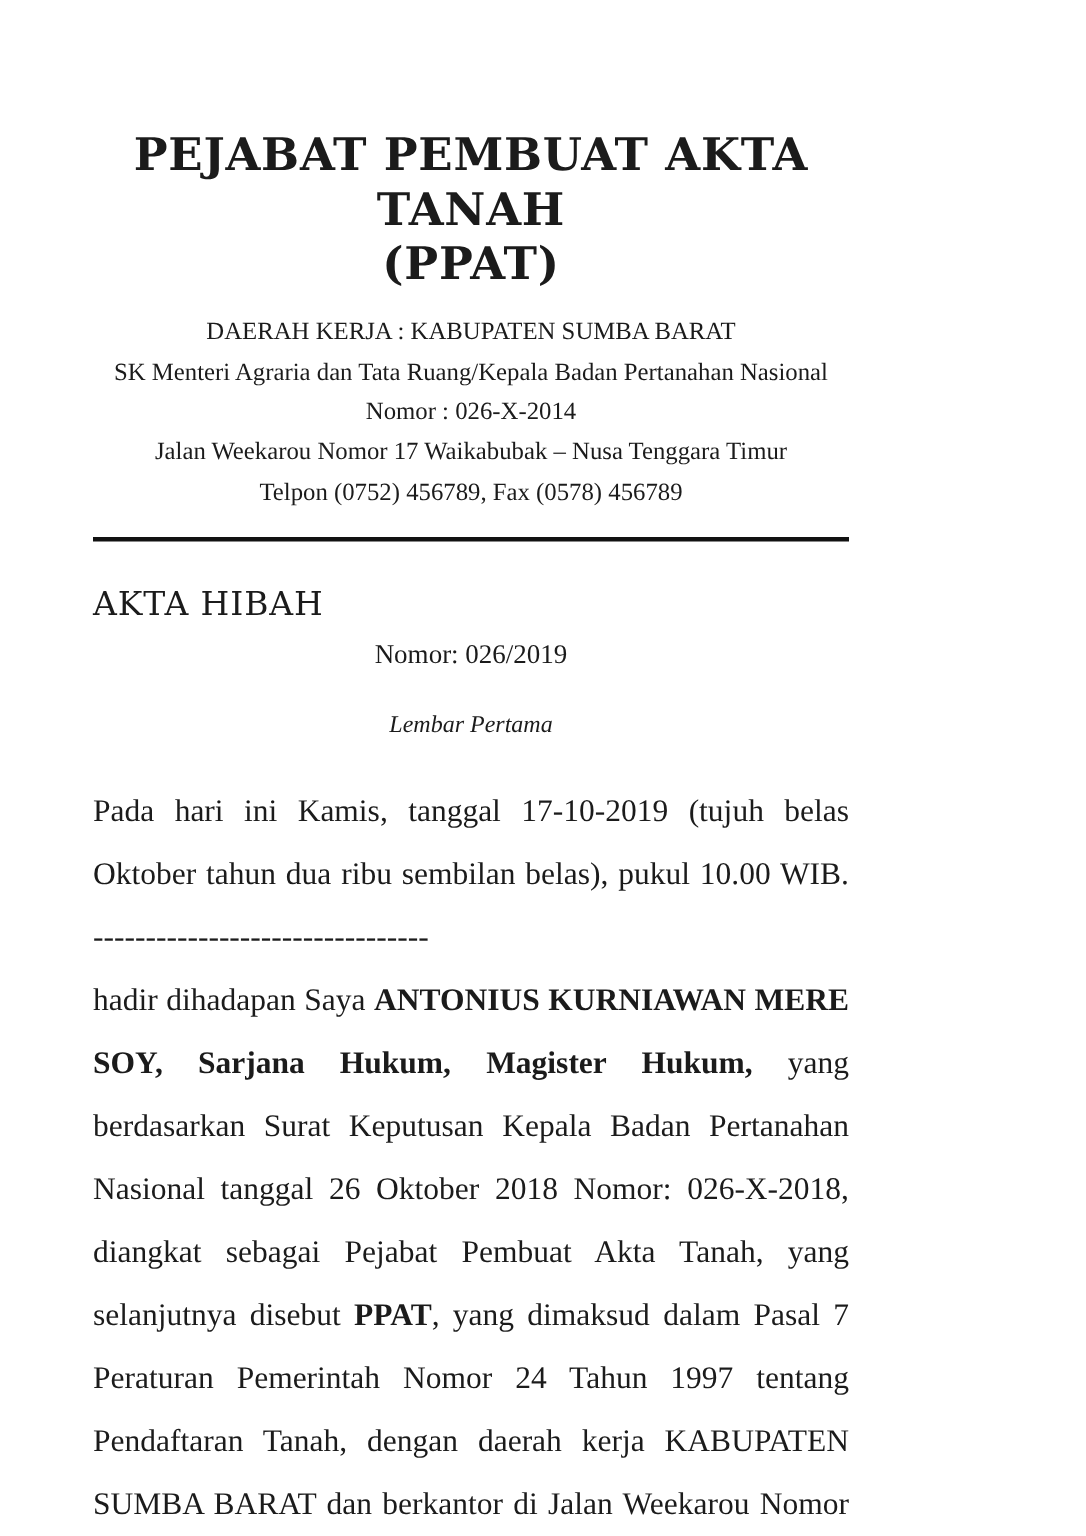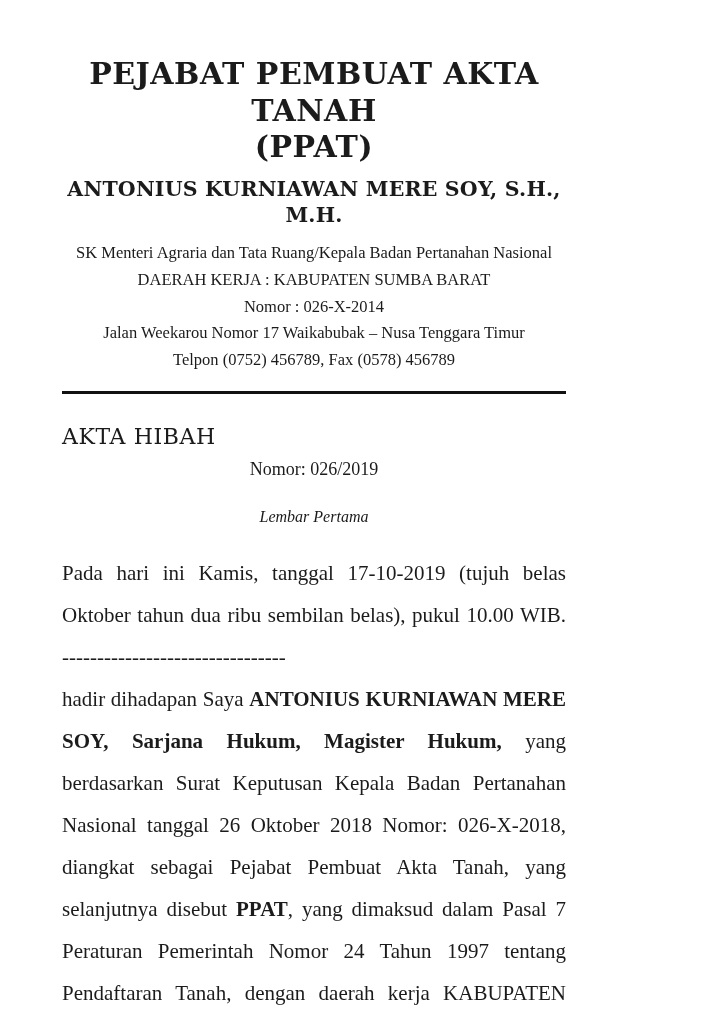--- a/index.html
+++ b/index.html
@@ -12,21 +12,21 @@
     height: 1024px;
     font-family: "Liberation Serif", serif;
     color: #1b1b1b;
     overflow: hidden;
   }
   .page {
     position: relative;
     width: 628px;
     height: 1024px;
     box-sizing: border-box;
-    padding: 56px 62px 10px 62px;
+    padding: 86px 62px 10px 62px;
   }
   .letterhead {
     text-align: center;
   }
   .lh-title {
     font-family: "DejaVu Serif", serif;
     font-weight: bold;
     font-size: 30px;
     letter-spacing: 0.5px;
     line-height: 1.22;
@@ -99,27 +99,23 @@
 </head>
 <body>
 
 <div class="page">
 
   <div class="letterhead">
     <h1 class="lh-title">
       <span>PEJABAT PEMBUAT AKTA TANAH</span>
       <span class="line2">(PPAT)</span>
     </h1>
-    <h2 class="lh-name">
-      <span>ANTONIUS KURNIAWAN MERE SOY, S.H.,</span>
-      <span class="line2">M.H.</span>
-    </h2>
     <div class="lh-sub">
+      <div>DAERAH KERJA : KABUPATEN SUMBA BARAT</div>
       <div>SK Menteri Agraria dan Tata Ruang/Kepala Badan Pertanahan Nasional</div>
-      <div>DAERAH KERJA : KABUPATEN SUMBA BARAT</div>
       <div>Nomor : 026-X-2014</div>
       <div>Jalan Weekarou Nomor 17 Waikabubak – Nusa Tenggara Timur</div>
       <div>Telpon (0752) 456789, Fax (0578) 456789</div>
     </div>
   </div>
 
   <hr class="rule">
 
   <div class="doc-title">AKTA HIBAH</div>
   <div class="doc-number">Nomor: 026/2019</div>

